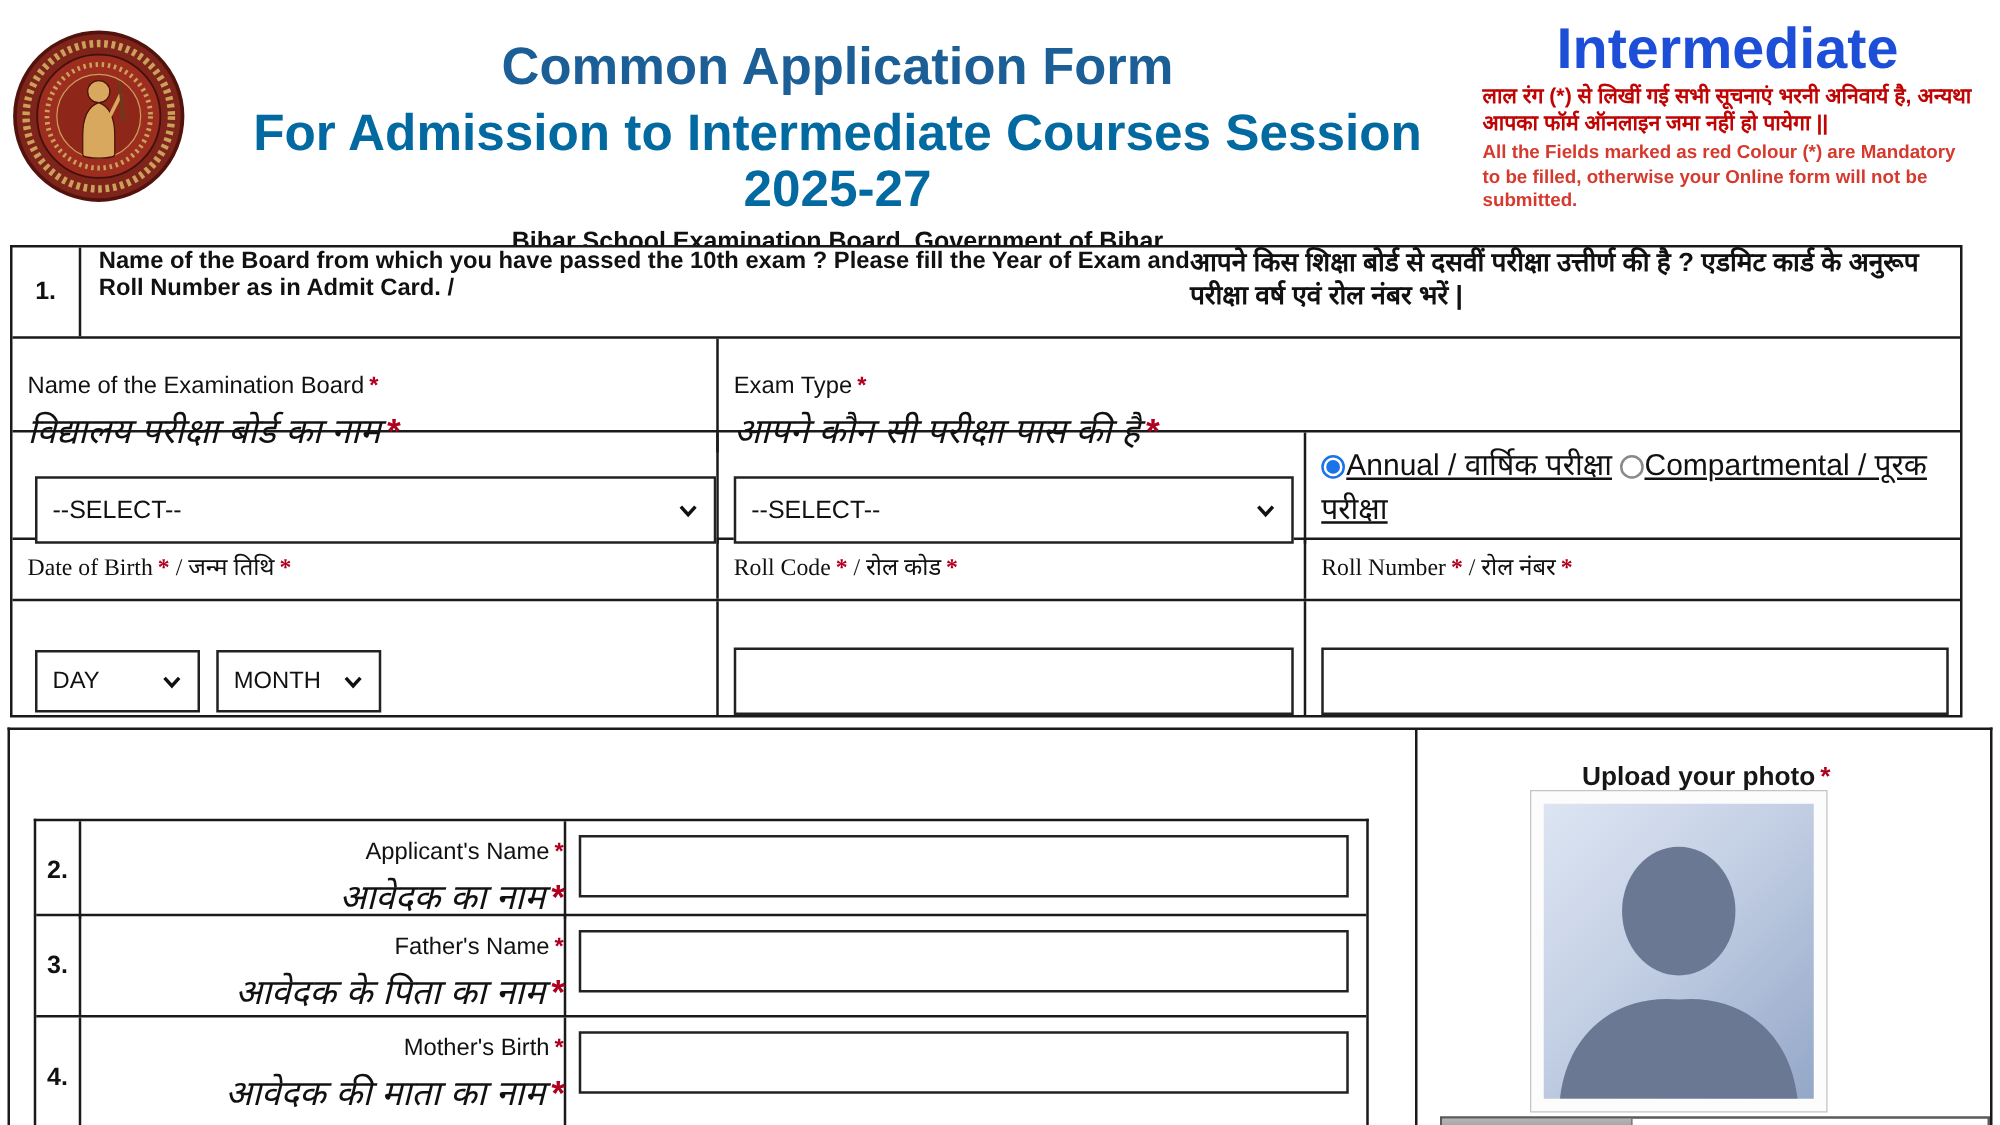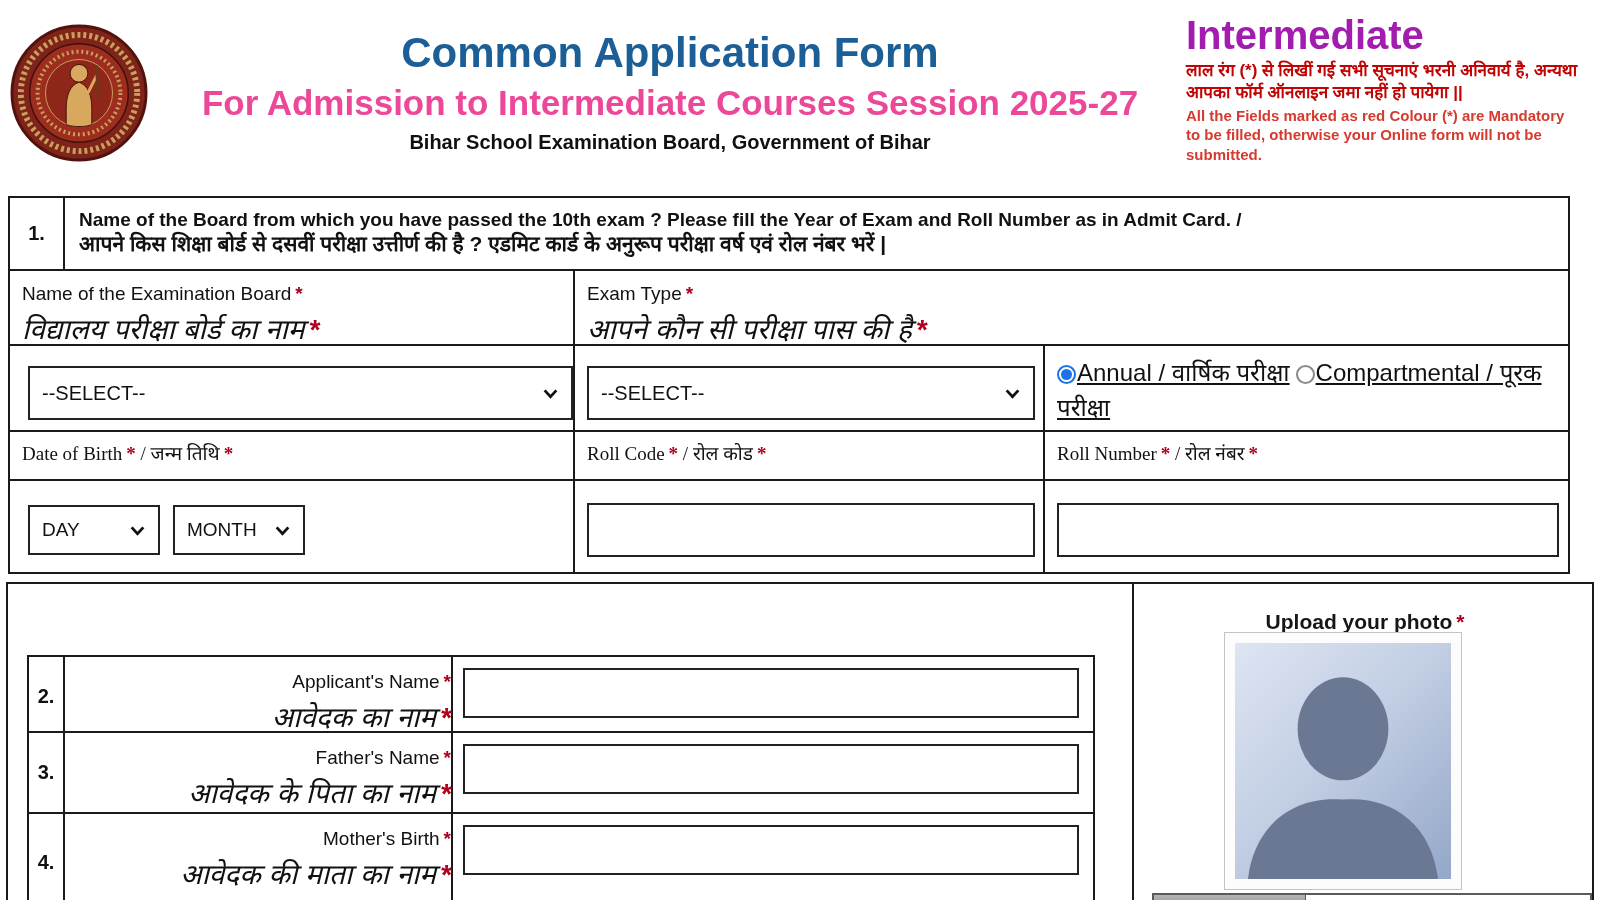--- a/index.html
+++ b/index.html
@@ -4,44 +4,44 @@
 <style>
   * { margin:0; padding:0; box-sizing:border-box; }
   html,body { background:#fff; }
   body { font-family:"Liberation Sans", sans-serif; color:#111; }
   #page { position:relative; width:1600px; height:900px; background:#fff; overflow:hidden; }
 
   
   #logo { position:absolute; left:10px; top:22px; width:138px; height:142px; }
   .titleblock { position:absolute; left:160px; top:30px; width:1020px; text-align:center; }
   .title-main { font-size:42px; font-weight:800; color:#1b5f96; line-height:1.1; }
-  .title-sub  { font-size:35px; font-weight:800; color:#ec4899; margin-top:8px; line-height:1.1; }
+  .title-sub  { font-size:41px; font-weight:800; color:#0369a1; margin-top:8px; line-height:1.1; }
   .title-org  { font-size:20px; font-weight:700; color:#101010; margin-top:8px; }
 
   .rightblock { position:absolute; left:1186px; top:14px; width:392px; }
-  .level      { font-size:40px; font-weight:800; color:#a21caf; line-height:1.05; }
+  .level      { font-size:46px; font-weight:800; color:#1d4ed8; text-align:center; line-height:1.05; }
   .notice-hi  { font-size:17px; font-weight:700; color:#c00404; line-height:1.3; margin-top:4px; }
   .notice-en  { font-size:15px; font-weight:600; color:#d63a2f; line-height:1.28; margin-top:2px; }
 
   .req { color:#b00020; font-weight:700; padding-left:4px; }
 
   
   #table1 { position:absolute; left:8px; top:196px; width:1562px; border:2px solid #1a1a1a; background:#fff; }
   .t1row { display:grid; border-bottom:2px solid #1a1a1a; }
   .t1row:last-child { border-bottom:none; }
   .rowA { grid-template-columns:55px 1fr; height:73px; }
   .cols3 { grid-template-columns:565px 470px 1fr; }
   .rowB { height:75px; }
   .rowC { height:86px; }
   .rowD { height:49px;font-family:Liberation Serif, serif; }
   .rowE { height:91px; }
-  .cell { border-right:2px solid #1a1a1a; padding:6px 10px 0 12px; }
+  .cell { border-right:2px solid #1a1a1a; padding:21px 10px 0 12px; }
   .cell:last-child { border-right:none; }
   .numcell { display:flex; align-items:center; justify-content:center; font-size:20px; font-weight:700; padding:0; }
-  .qcell { display:flex; flex-direction:column; justify-content:center; padding:0 10px 0 14px; }
+  .qcell { display:flex; justify-content:center; padding:0 10px 0 14px; }
   .q-en { font-size:19px; font-weight:700; }
   .q-hi { font-size:21px; font-weight:700; line-height:1.25; }
   .lbl-en { font-size:19px; padding-top:6px; }
   .lbl-hi { font-size:28px; padding-top:4px;font-style:italic; }
   .inline-lbl { font-size:19px; padding-top:8px; }
 
   .select-box { border:2px solid #222; background:#fff; height:54px; display:flex; align-items:center;
                 padding:0 12px; font-size:20px; color:#111; position:relative; cursor:pointer; }
   .select-box .sel-text { flex:1; white-space:nowrap; overflow:hidden; }
   .chev { width:17px; height:17px; flex:0 0 auto; }

